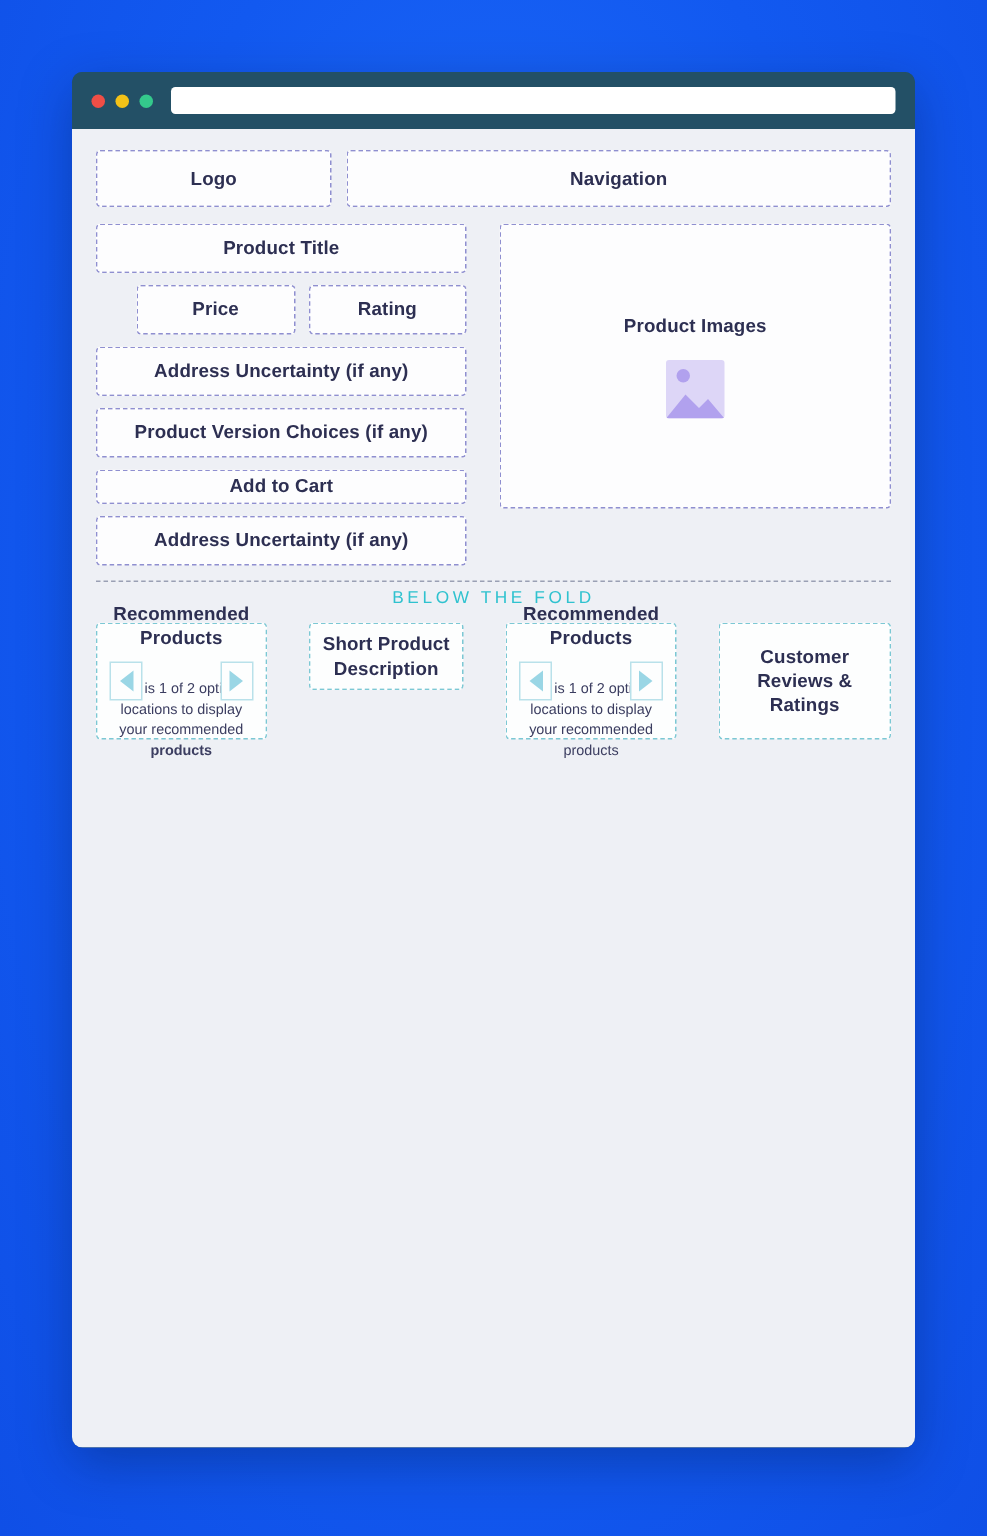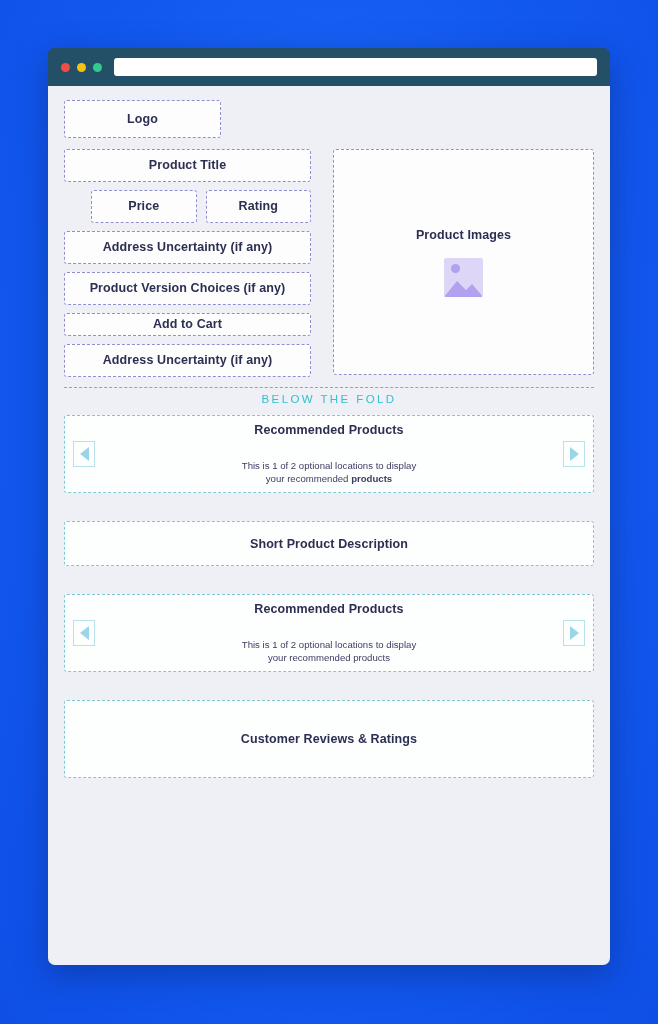--- a/index.html
+++ b/index.html
@@ -136,21 +136,21 @@
   .title-box     { height: 33px; }
   .price-row     { display: flex; gap: 9px; margin-left: 27px; }
   .price-box,
   .rating-box    { flex: 1 1 0; height: 33px; }
   .addr-box      { height: 33px; }
   .version-box   { height: 33px; }
   .cart-box      { height: 23px; }
   .addr2-box     { height: 33px; }
 
   .images-box {
-    height: 226px;
+    height: 190px;
     justify-content: center;
     margin-left: 12px;
   }
   .images-label { margin-bottom: 14px; }
 
   
   .img-icon {
     width: 39px;
     height: 39px;
     background: #ddd6f7;
@@ -196,21 +196,21 @@
   .fold-below {
     color: #2fc2cf;
     font-size: 11.5px;
     font-weight: normal;
     letter-spacing: 2.4px;
     line-height: 1.15;
     padding-top: 5px;
   }
 
   
-  .btf { display: flex; flex-direction: column; gap: 28px; }
+  .btf { display: flex; flex-direction: row; gap: 28px; }
 
   .carousel-box {
     height: 78px;
     position: relative;
     justify-content: center;
   }
   .arrow-btn {
     position: absolute;
     top: 50%;
     transform: translateY(-50%);
@@ -279,20 +279,23 @@
       <span class="dot green"></span>
     </div>
     <div class="url-bar" placeholder=""></div>
   </div>
 
   <div class="page-canvas">
 
     <div class="row header-row">
       <div class="wb logo-box">
         <span class="wb-label">Logo</span>
+      </div>
+      <div class="wb nav-box">
+        <span class="wb-label">Navigation</span>
       </div>
     </div>
 
     <div class="row atf-row">
       <div class="atf-left">
 
         <div class="wb title-box">
           <span class="wb-label">Product Title</span>
         </div>
 

